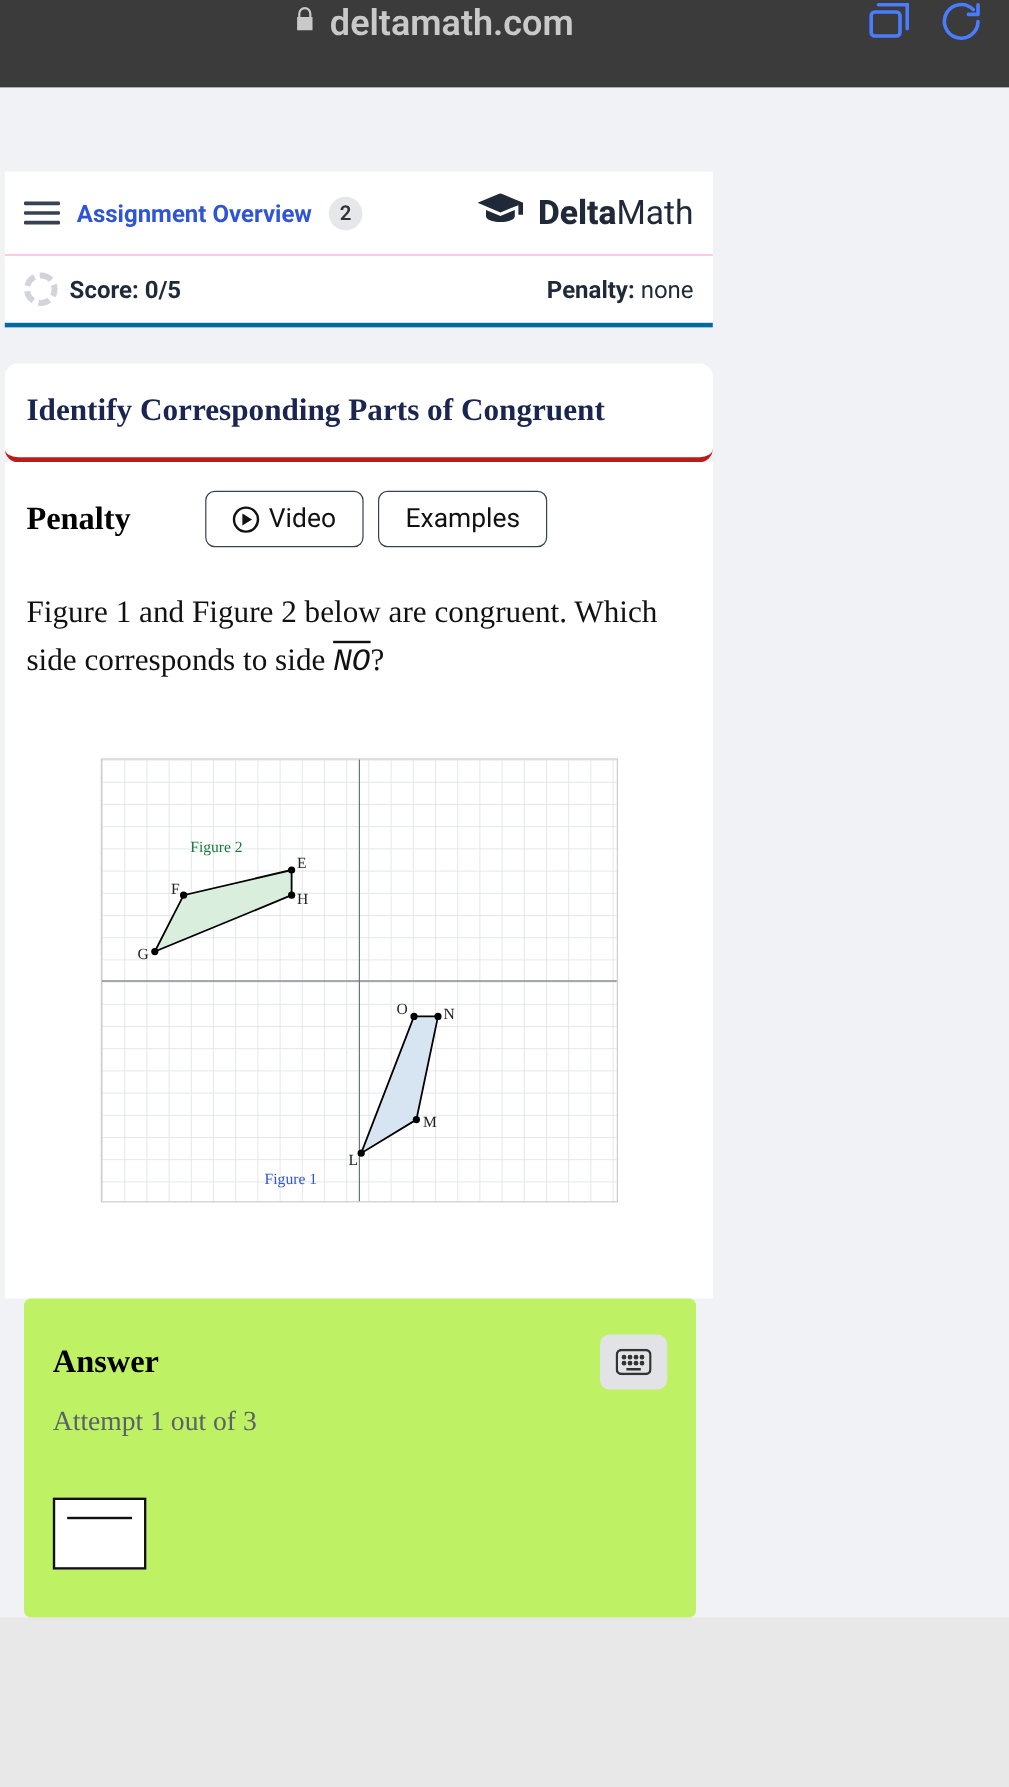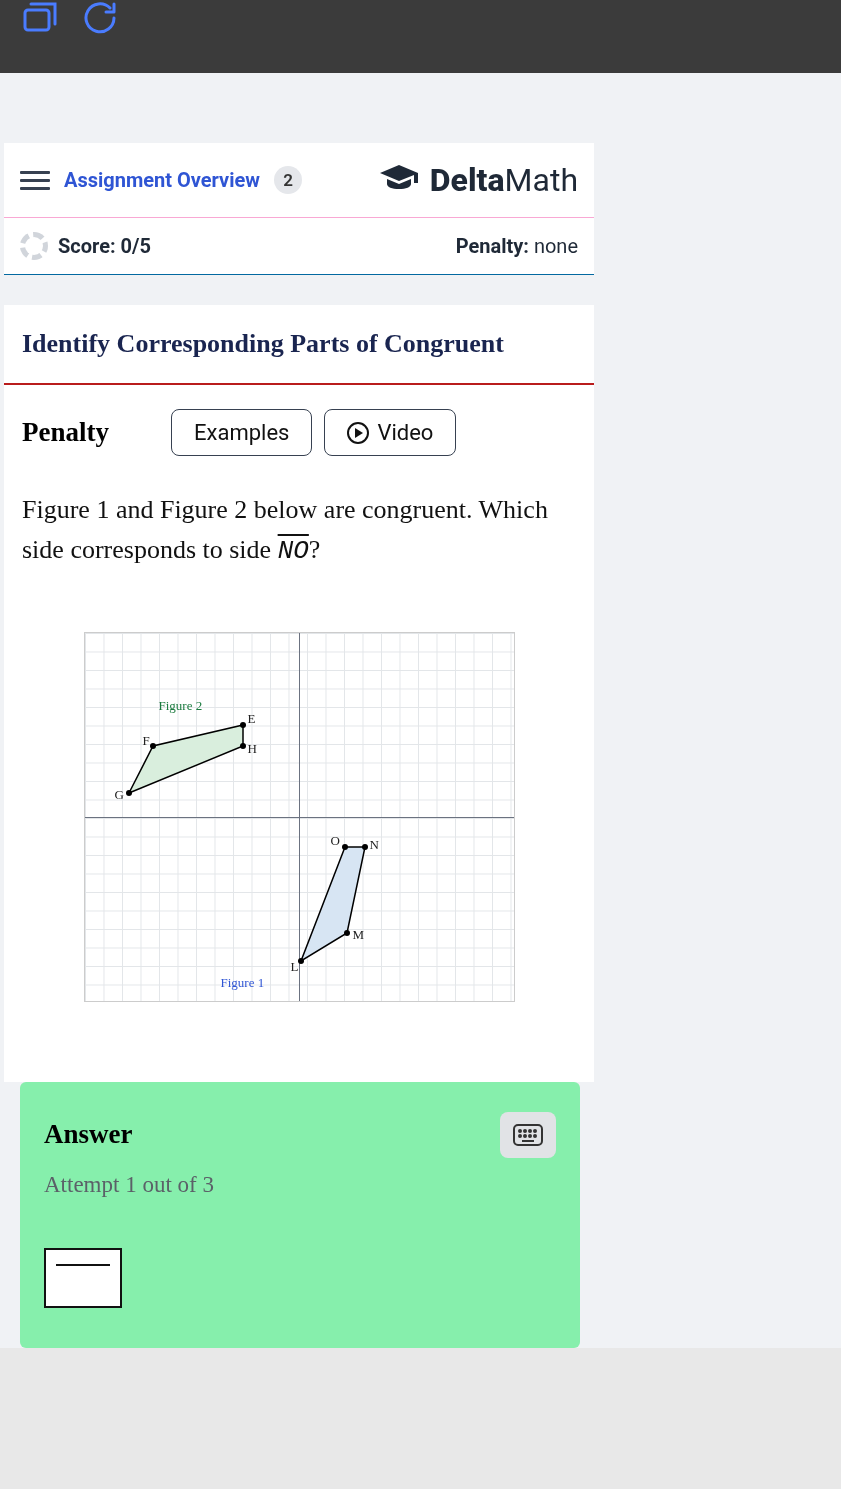--- a/index.html
+++ b/index.html
@@ -47,42 +47,43 @@
   display: flex;
   align-items: center;
   padding: 18px 16px;
   border-bottom: 1px solid #f9a8d4;
   gap: 14px;
 }
 .menu-icon { width: 30px; cursor:pointer; }
 .menu-icon div { height: 3px; background:#374151; margin:5px 0; border-radius:1px; }
 .overview-link { color:#2f55d4; font-weight:700; font-size:20px; }
 .badge-count { background:#e5e7eb; color:#333; border-radius:50%; width:28px; height:28px; display:flex; align-items:center; justify-content:center; font-size:17px; font-weight:600; }
-.brand { margin-left:auto; display:flex; align-items:center; gap:12px; font-size:32px; color:#1f2937; }
+.brand { margin-left:auto; display:flex; align-items:center; gap:12px; font-size:28px; color:#1f2937; }
 .brand .bold { font-weight:800; }
 .brand .light { font-weight:400; }
 .cap-icon svg { fill:#1f2937; }
 
 .scorebar {
-  display:flex; align-items:center; padding:14px 16px; border-bottom:1px solid #0369a1;
+  display:flex; align-items:center; padding:14px 16px; border-bottom:4px solid #0369a1;
   font-size:20px; color:#1f2937;
 }
 .score-ring { width:28px; height:28px; border-radius:50%; border:5px dashed #d1d5db; margin-right:10px; }
 .penalty { margin-left:auto; }
 .penalty .lbl { font-weight:700; }
 .penalty .val { font-weight:400; }
 
 .gap { height: 30px; background:#f0f2f5; }
 
 .title-card {
   background:#fff; padding: 24px 18px; width:590px; margin:0 4px;
   font-family: Georgia, "Times New Roman", serif;
   font-size: 26px; font-weight:700; color:#1a2550;
   white-space: nowrap; overflow:hidden;
-  border-bottom: 2px solid #b91c1c;
+  border-bottom: 4px solid #b91c1c;
+  border-radius: 11px;
 }
 
 .qcard {
   background:#fff; width:590px; margin:0 4px; padding: 24px 18px 40px;
 }
 .qhead { display:flex; align-items:center; gap:12px; margin-bottom: 34px; }
 .qlabel { font-family: Georgia, serif; font-size:27px; font-weight:700; flex:0 0 auto; margin-right:50px;}
 .btn-out {
   border:1.5px solid #374151; border-radius:8px; padding:10px 22px;
   font-size:22px; display:flex; align-items:center; gap:8px; cursor:pointer;
@@ -109,21 +110,21 @@
 .axisV { position:absolute; left:50%; top:0; bottom:0; width:1px; background:#6b7280; }
 .axisH { position:absolute; top:50%; left:0; right:0; height:1px; background:#6b7280; }
 .fig-label { position:absolute; font-size:13px; font-family: Georgia, serif; }
 .fig2-lbl { color:#1a7a3e; left:74px; top:65px; }
 .fig1-lbl { color:#2f55d4; left:136px; top:342px;text-align:right; }
 .pt-label { position:absolute; font-size:13px; font-family: Georgia, serif; color:#222; }
 .poly { position:absolute; }
 .dot { position:absolute; width:6px; height:6px; background:#000; border-radius:50%; transform:translate(-50%,-50%); }
 
 .ans-card {
-  background:#86efac; width:560px; margin:0 4px 0 20px; padding: 30px 24px 40px;
+  background:#bef264; width:560px; margin:0 4px 0 20px; padding: 30px 24px 40px;
   border-radius:6px;
 }
 .ans-head { display:flex; align-items:center; }
 .ans-title { font-family: Georgia, serif; font-size:27px; font-weight:700; }
 .keyb-btn {
   margin-left:auto; background:#e1e3e6; border-radius:8px; width:56px; height:46px;
   display:flex; align-items:center; justify-content:center; cursor:pointer;
 }
 .keyb-btn svg { stroke:#333; fill:none; }
 .attempt { font-family: Georgia, serif; font-size:23px; color:#5b6168; margin-top:14px; }
@@ -133,20 +134,28 @@
   position:relative;
 }
 .ans-input::before {
   content:""; position:absolute; left:10px; right:10px; top:14px; height:2px; background:#111;
 }
 </style>
 </head>
 <body>
 
 <div class="browser-bar">
+  <div class="url-wrap">
+    <span class="lock-icon">
+      <svg viewBox="0 0 24 24">
+          <path d="M6 10V7a6 6 0 0 1 12 0v3h1v12H5V10h1zm2 0h8V7a4 4 0 0 0-8 0v3z"></path>
+        </svg>
+    </span>
+    <span>deltamath.com</span>
+  </div>
   <div class="tabs-icon">
     <svg width="34" height="30" viewBox="0 0 34 30" fill="none" stroke-width="3">
       <rect x="2" y="8" width="24" height="20" rx="3"></rect>
       <path d="M8 2h24v20" stroke-linecap="round"></path>
     </svg>
   </div>
   <div class="reload-icon">
     <svg width="32" height="32" viewBox="0 0 32 32" fill="none" stroke-width="3">
       <path d="M26 6a14 14 0 1 0 4 10" stroke-linecap="round"></path>
       <path d="M30 2v8h-8" stroke-linecap="round" stroke-linejoin="round"></path>
@@ -185,25 +194,25 @@
   </div>
 
   <div class="gap"></div>
 
   <div class="title-card">Identify Corresponding Parts of Congruent</div>
 
   <div class="qcard">
     <div class="qhead">
       <span class="qlabel">Penalty</span>
       <div class="btn-out">
-        <span>Examples</span>
-      </div>
-      <div class="btn-out">
         <span class="play-circ"></span>
         <span>Video</span>
+      </div>
+      <div class="btn-out">
+        <span>Examples</span>
       </div>
     </div>
     <div class="qtext">
       <span>Figure 1 and Figure 2 below are congruent. Which side corresponds to side </span><span class="overline">NO</span><span>?</span>
     </div>
 
     <div class="graph-wrap">
       <div class="graph">
         <div class="axisV"></div>
         <div class="axisH"></div>

